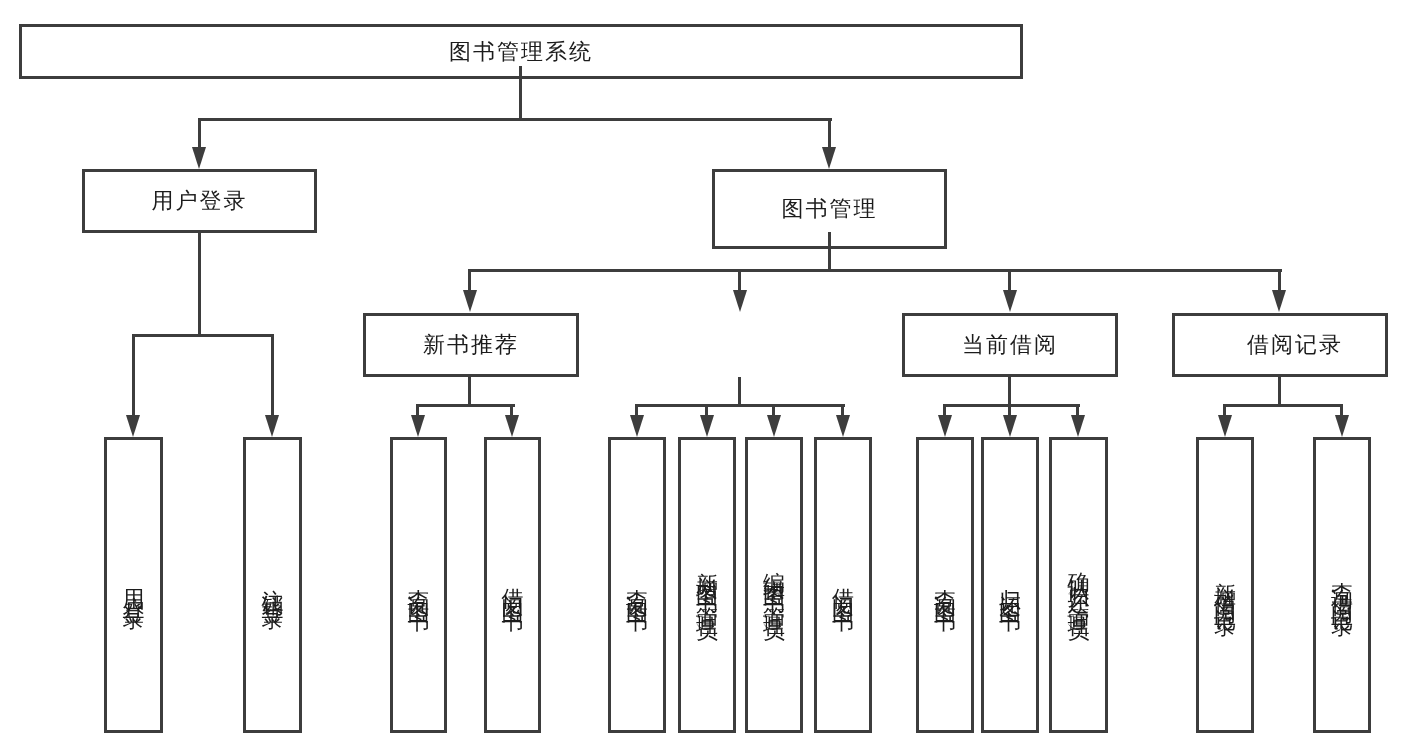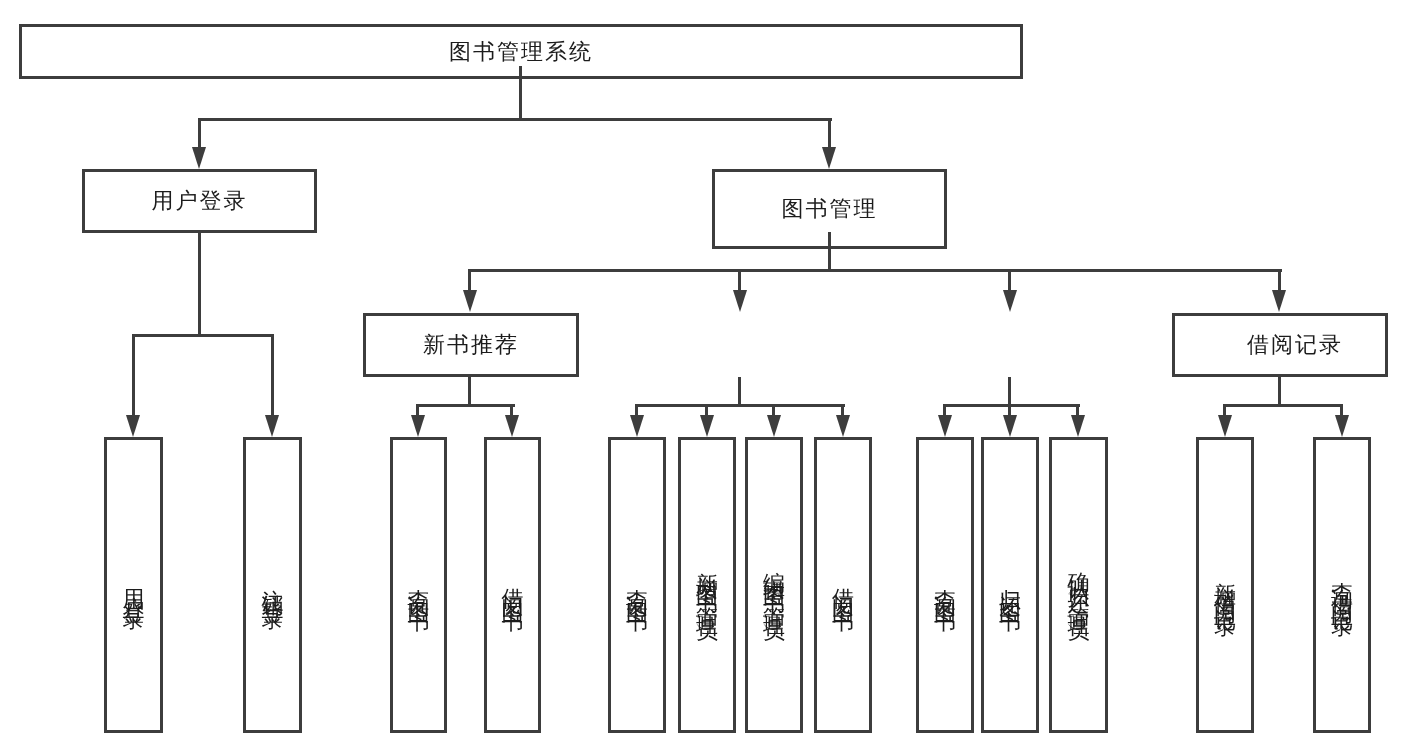--- a/index.html
+++ b/index.html
@@ -64,20 +64,23 @@
   <div class="ar" style="left:463px;top:290px;"></div>
   <div class="ln" style="left:738px;top:269px;width:3px;height:24px;"></div>
   <div class="ar" style="left:733px;top:290px;"></div>
   <div class="ln" style="left:1008px;top:269px;width:3px;height:24px;"></div>
   <div class="ar" style="left:1003px;top:290px;"></div>
   <div class="ln" style="left:1278px;top:269px;width:3px;height:24px;"></div>
   <div class="ar" style="left:1272px;top:290px;"></div>
 
   <div class="box hbox" style="left:363px;top:313px;width:216px;height:64px;">
     <span>新书推荐</span>
+  </div>
+  <div class="box hbox" style="left:902px;top:313px;width:216px;height:64px;">
+    <span>当前借阅</span>
   </div>
   <div class="box hbox" style="left:1172px;top:313px;width:216px;height:64px;padding-left:30px;">
     <span>借阅记录</span>
   </div>
 
   <div class="ln" style="left:468px;top:377px;width:3px;height:29px;"></div>
   <div class="ln" style="left:416px;top:404px;width:99px;height:3px;"></div>
   <div class="ln" style="left:416px;top:404px;width:3px;height:14px;"></div>
   <div class="ar" style="left:411px;top:415px;"></div>
   <div class="ln" style="left:510px;top:404px;width:3px;height:14px;"></div>

